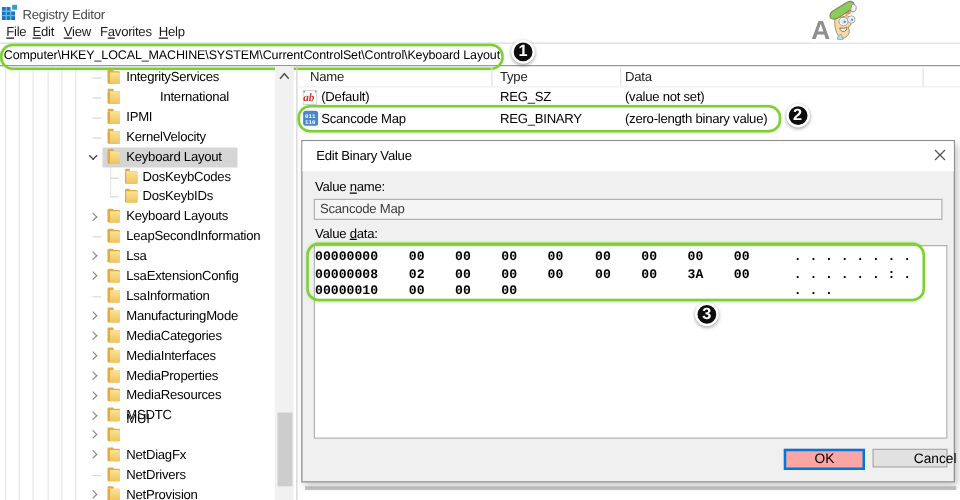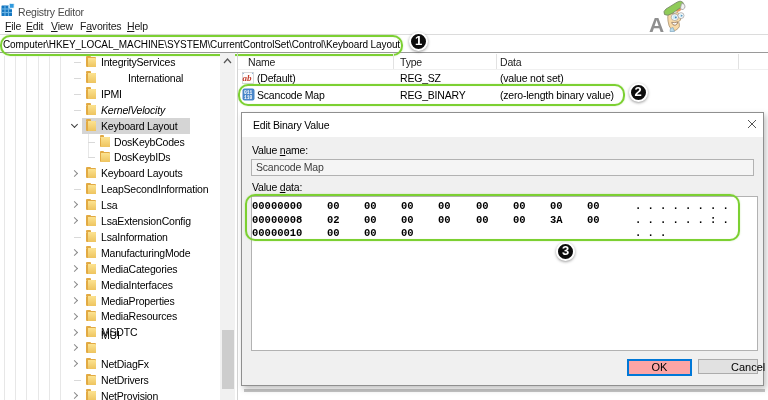--- a/index.html
+++ b/index.html
@@ -85,21 +85,21 @@
         <div class="tb"></div>
         <div class="ft"></div>
       </div>
       <div class="txt" style="left:101px; top:88.8px;">IPMI</div>
       <div class="hstub" style="left:74px; top:109.7px; width:7px;"></div>
       <div class="folder" style="left:86px; top:104.7px;">
         <div class="bk"></div>
         <div class="tb"></div>
         <div class="ft"></div>
       </div>
-      <div class="txt" style="left:101px; top:104.7px;font-style:italic;">KernelVelocity</div>
+      <div class="txt" style="left:101px; top:104.7px;">KernelVelocity</div>
       <div class="chev d" style="left:71.5px; top:121.8px;"></div>
       <div class="folder" style="left:86px; top:120.6px;">
         <div class="bk"></div>
         <div class="tb"></div>
         <div class="ft"></div>
       </div>
       <div class="txt" style="left:101px; top:120.6px;">Keyboard Layout</div>
       <div class="hstub" style="left:88px; top:141.5px; width:7px;"></div>
       <div class="folder" style="left:99.5px; top:136.5px;">
         <div class="bk"></div>

